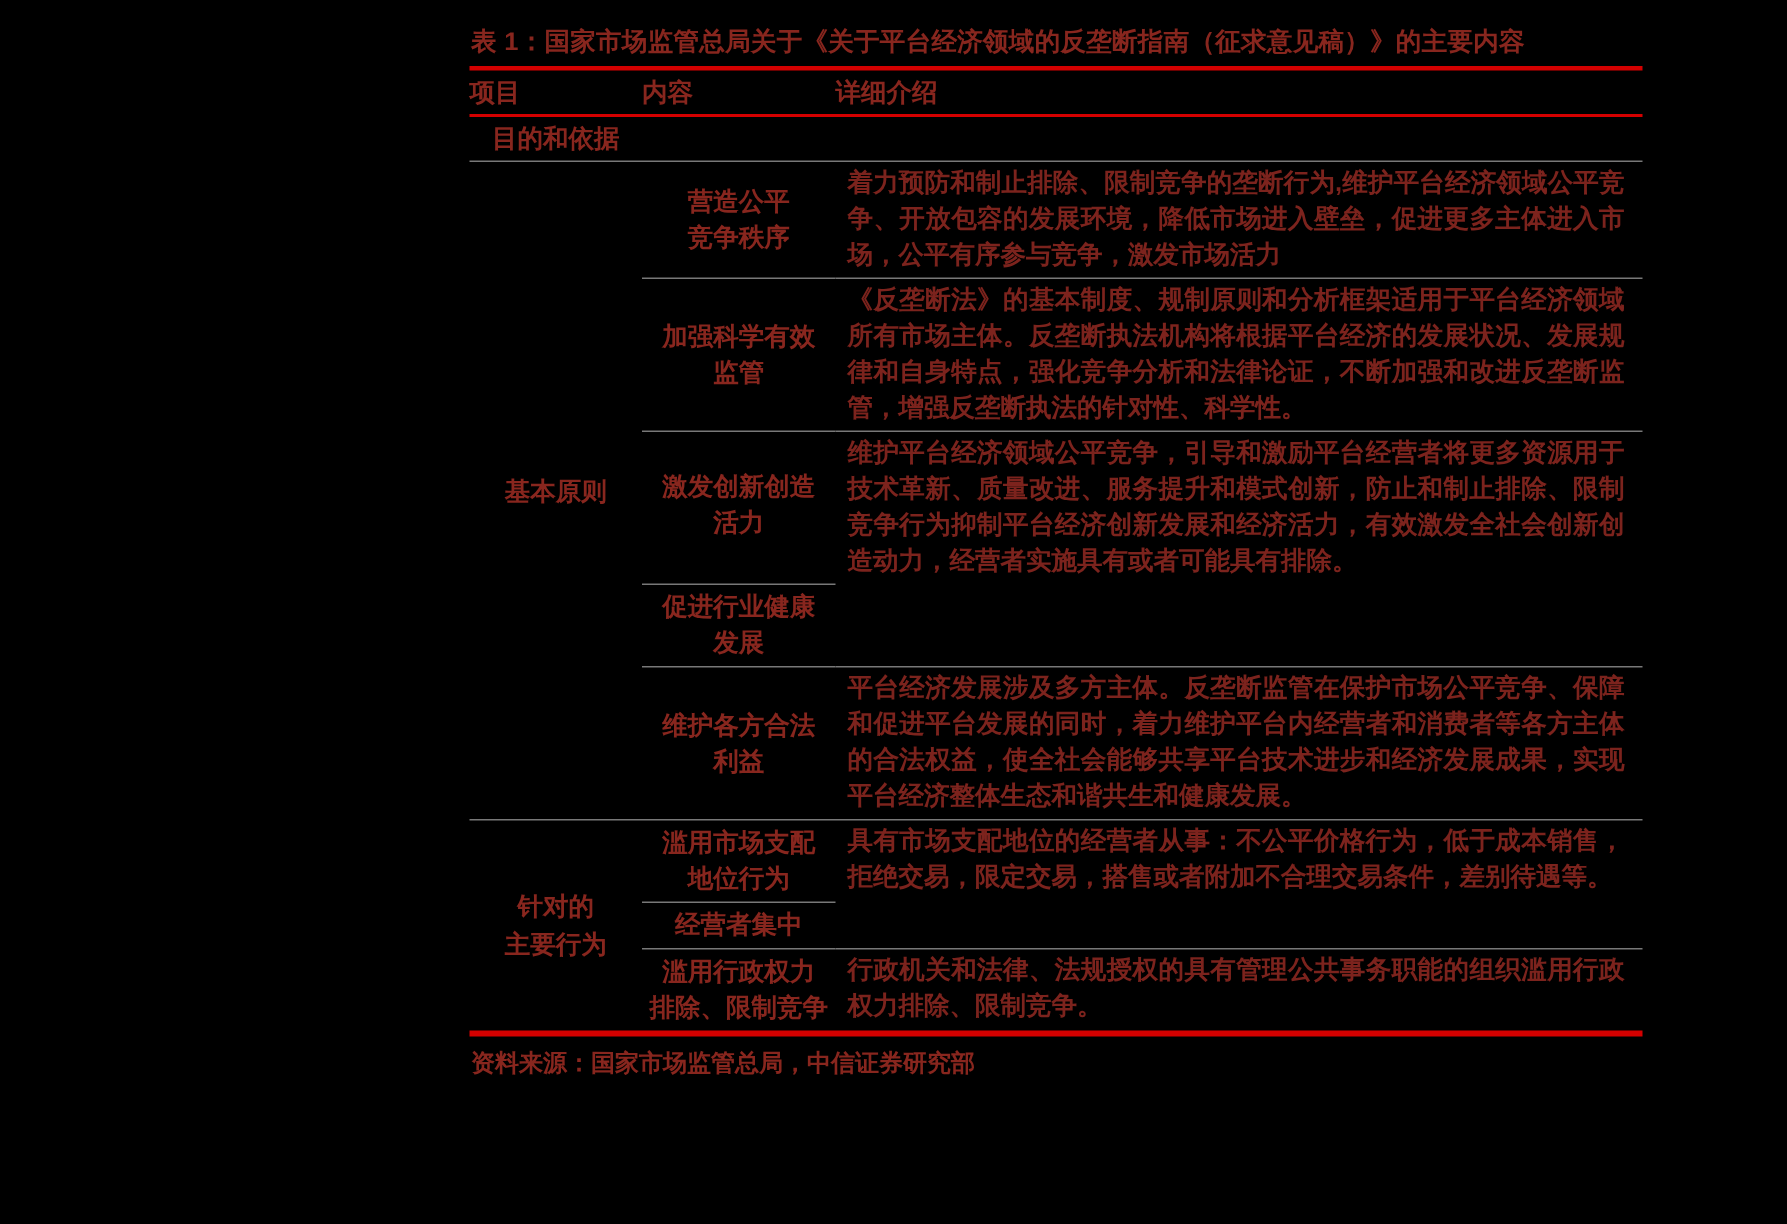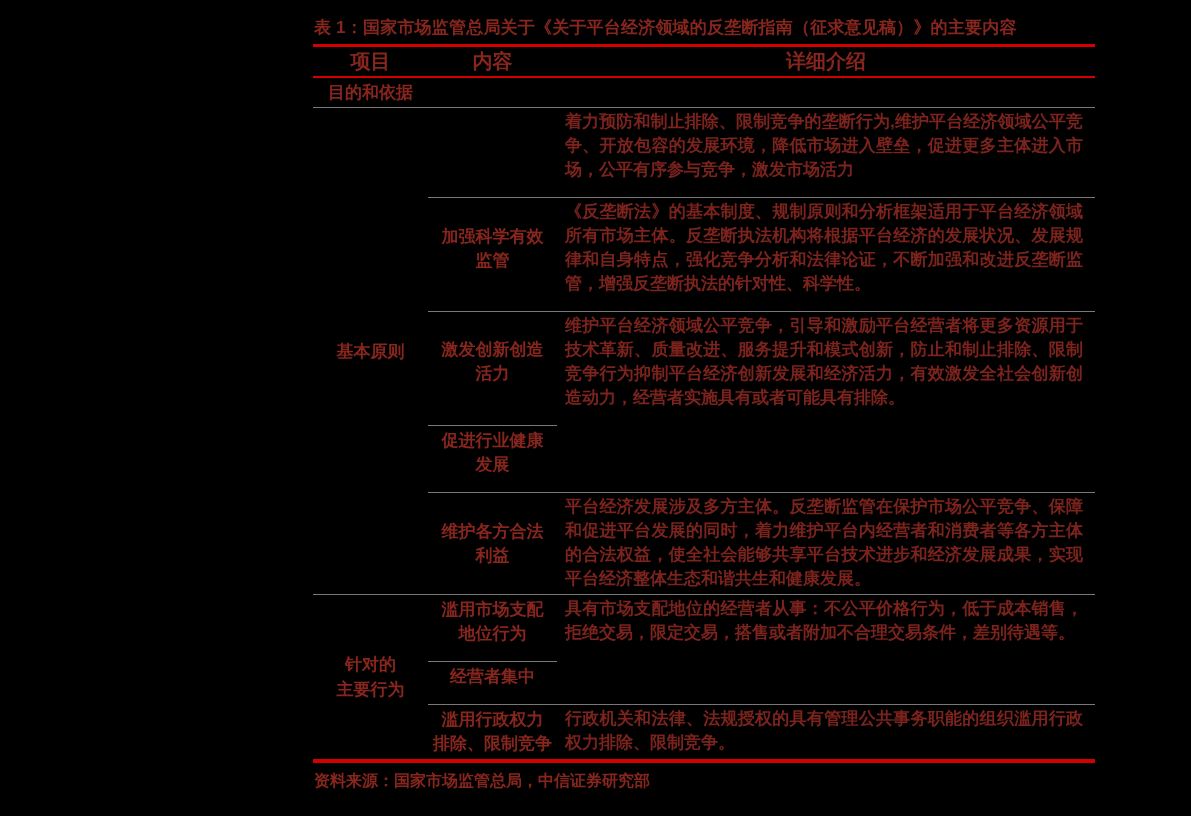--- a/index.html
+++ b/index.html
@@ -19,38 +19,38 @@
     font-size:17px;font-weight:700;color:var(--text-strong);
     padding:2px 0 5px 1px;white-space:nowrap;letter-spacing:0.2px;
   }
   .hr-red{height:2px;background:var(--red);}
   .hr-red.t3{height:3px;}
   .hr-red.t4{height:4px;}
   .header-row{
     display:grid;grid-template-columns:115px 129px 1fr;
     height:29px;align-items:center;
   }
-  .hcell{text-align:center;font-weight:700;font-size:20px;color:var(--text-strong);}
+  .hcell{text-align:left;font-weight:700;font-size:17px;color:var(--text-strong);}
   .section{display:grid;grid-template-columns:115px 129px 1fr;}
   .section + .section{border-top:1px solid var(--divider);}
   .cell-item{
     grid-column:1;display:flex;align-items:center;justify-content:center;
     text-align:center;font-weight:700;font-size:17px;line-height:25px;
     white-space:pre-line;color:var(--text-strong);padding:2px;
   }
   .cell-content{
     grid-column:2;display:flex;align-items:center;justify-content:center;
     text-align:center;font-weight:700;font-size:17px;line-height:24px;
     white-space:pre-line;color:var(--text-strong);padding:3px 2px;
   }
   .cell-detail{
     grid-column:3;font-size:17px;font-weight:600;line-height:24px;
     padding:2px 12px 3px 8px;text-align:justify;color:var(--text);
   }
-  .rsep{border-top:1px solid var(--divider);margin-top:12px;}
+  .rsep{border-top:1px solid var(--divider);}
   .source{
     font-size:16px;font-weight:700;color:var(--text-strong);
     padding:8px 0 0 1px;white-space:nowrap;
   }
 </style>
 </head>
 <body>
 
 <div class="canvas">
   <div class="table-wrap">
@@ -62,20 +62,22 @@
       <div class="hcell">详细介绍</div>
     </div>
     <div class="hr-red"></div>
     <div id="table-body">
         <div class="section">
           <div class="cell-item" style="grid-row: 1 / span 1;">目的和依据</div>
           <div class="cell-content" style="grid-row: 1;"></div>
         </div>
         <div class="section">
           <div class="cell-item" style="grid-row: 1 / span 5;">基本原则</div>
+          <div class="cell-content" style="grid-row: 1;">营造公平
+竞争秩序</div>
           <div class="cell-detail" style="grid-row: 1;">着力预防和制止排除、限制竞争的垄断行为,维护平台经济领域公平竞争、开放包容的发展环境，降低市场进入壁垒，促进更多主体进入市场，公平有序参与竞争，激发市场活力</div>
           <div class="cell-content rsep" style="grid-row: 2;">加强科学有效
 监管</div>
           <div class="cell-detail rsep" style="grid-row: 2;">《反垄断法》的基本制度、规制原则和分析框架适用于平台经济领域所有市场主体。反垄断执法机构将根据平台经济的发展状况、发展规律和自身特点，强化竞争分析和法律论证，不断加强和改进反垄断监管，增强反垄断执法的针对性、科学性。</div>
           <div class="cell-content rsep" style="grid-row: 3; font-family: Liberation Mono, monospace;">激发创新创造
 活力</div>
           <div class="cell-detail rsep" style="grid-row: 3;">维护平台经济领域公平竞争，引导和激励平台经营者将更多资源用于技术革新、质量改进、服务提升和模式创新，防止和制止排除、限制竞争行为抑制平台经济创新发展和经济活力，有效激发全社会创新创造动力，经营者实施具有或者可能具有排除。</div>
           <div class="cell-content rsep" style="grid-row: 4;">促进行业健康
 发展</div>
           <div class="cell-content rsep" style="grid-row: 5;">维护各方合法

